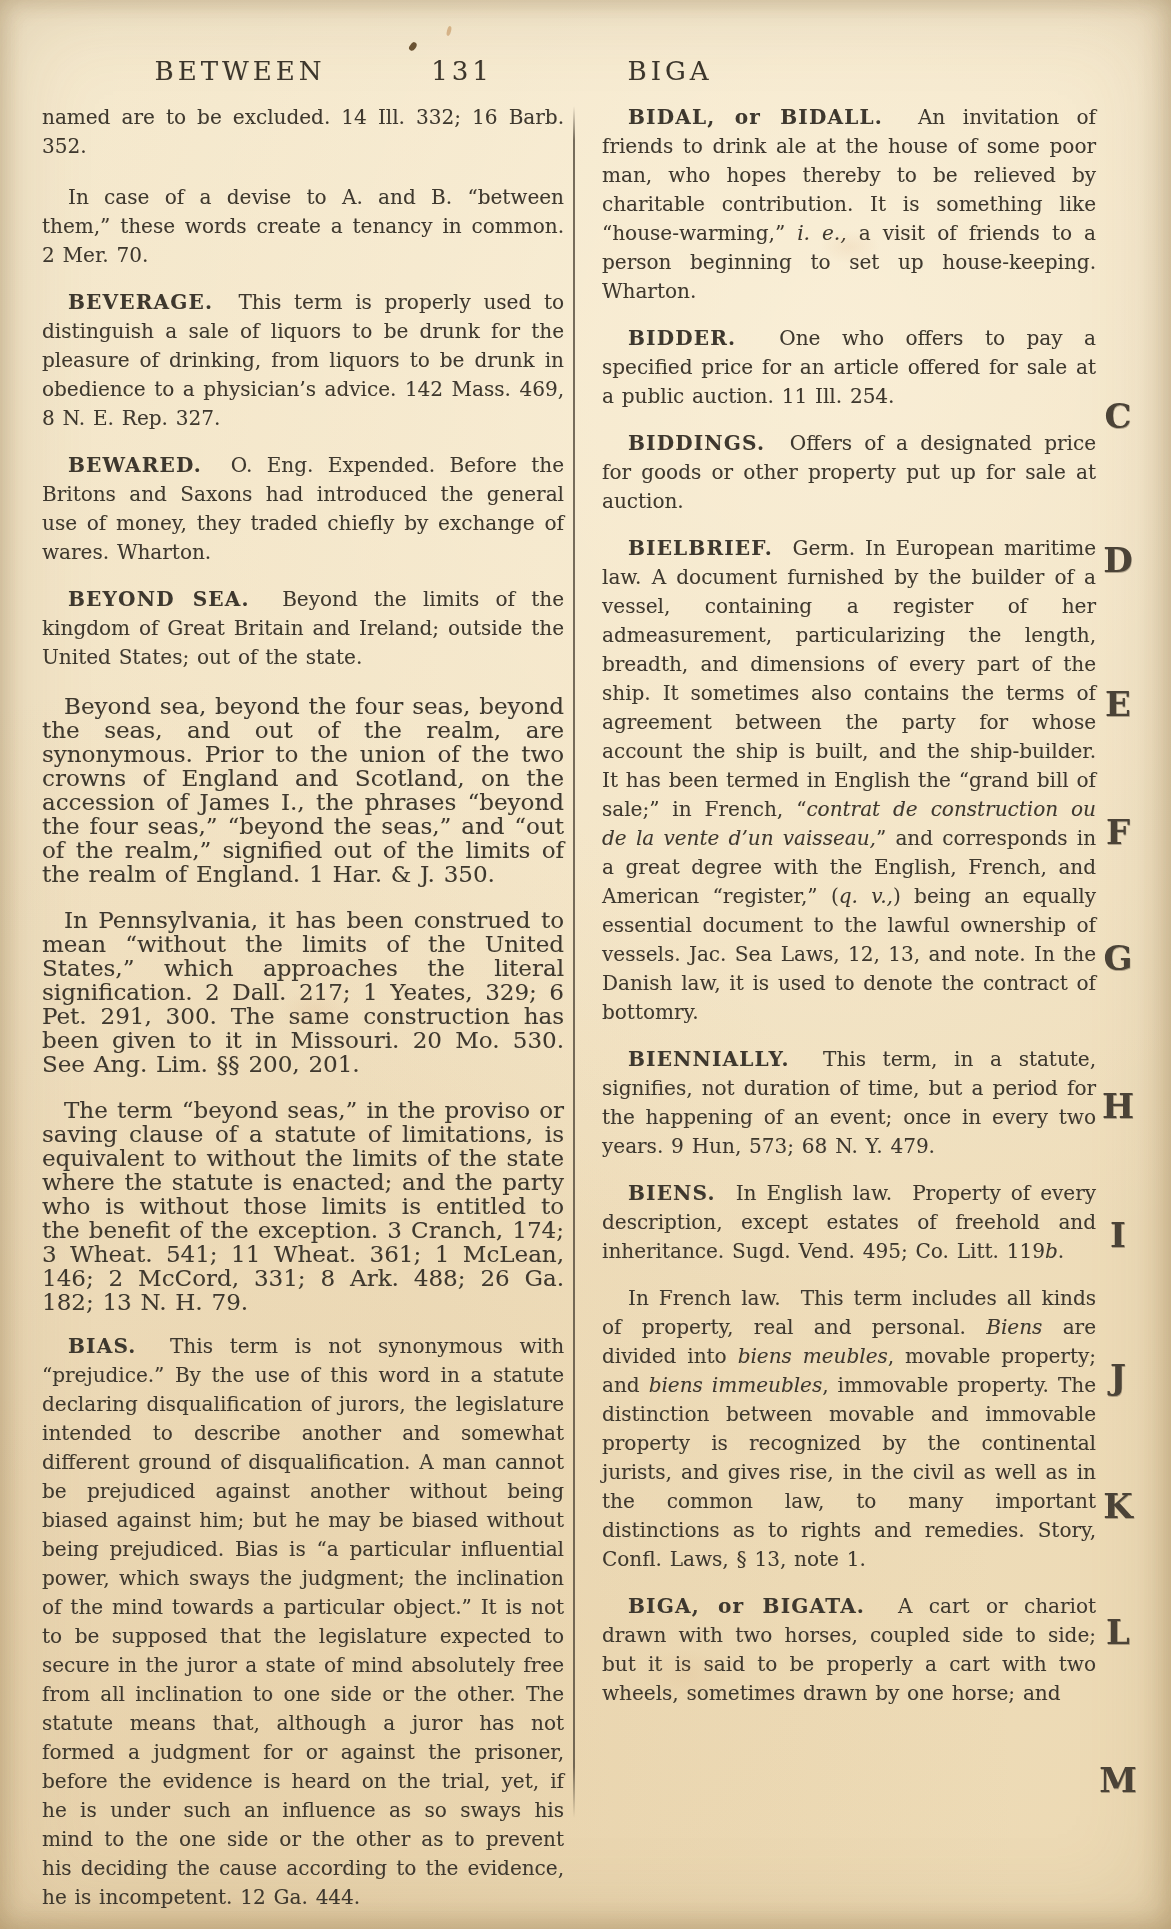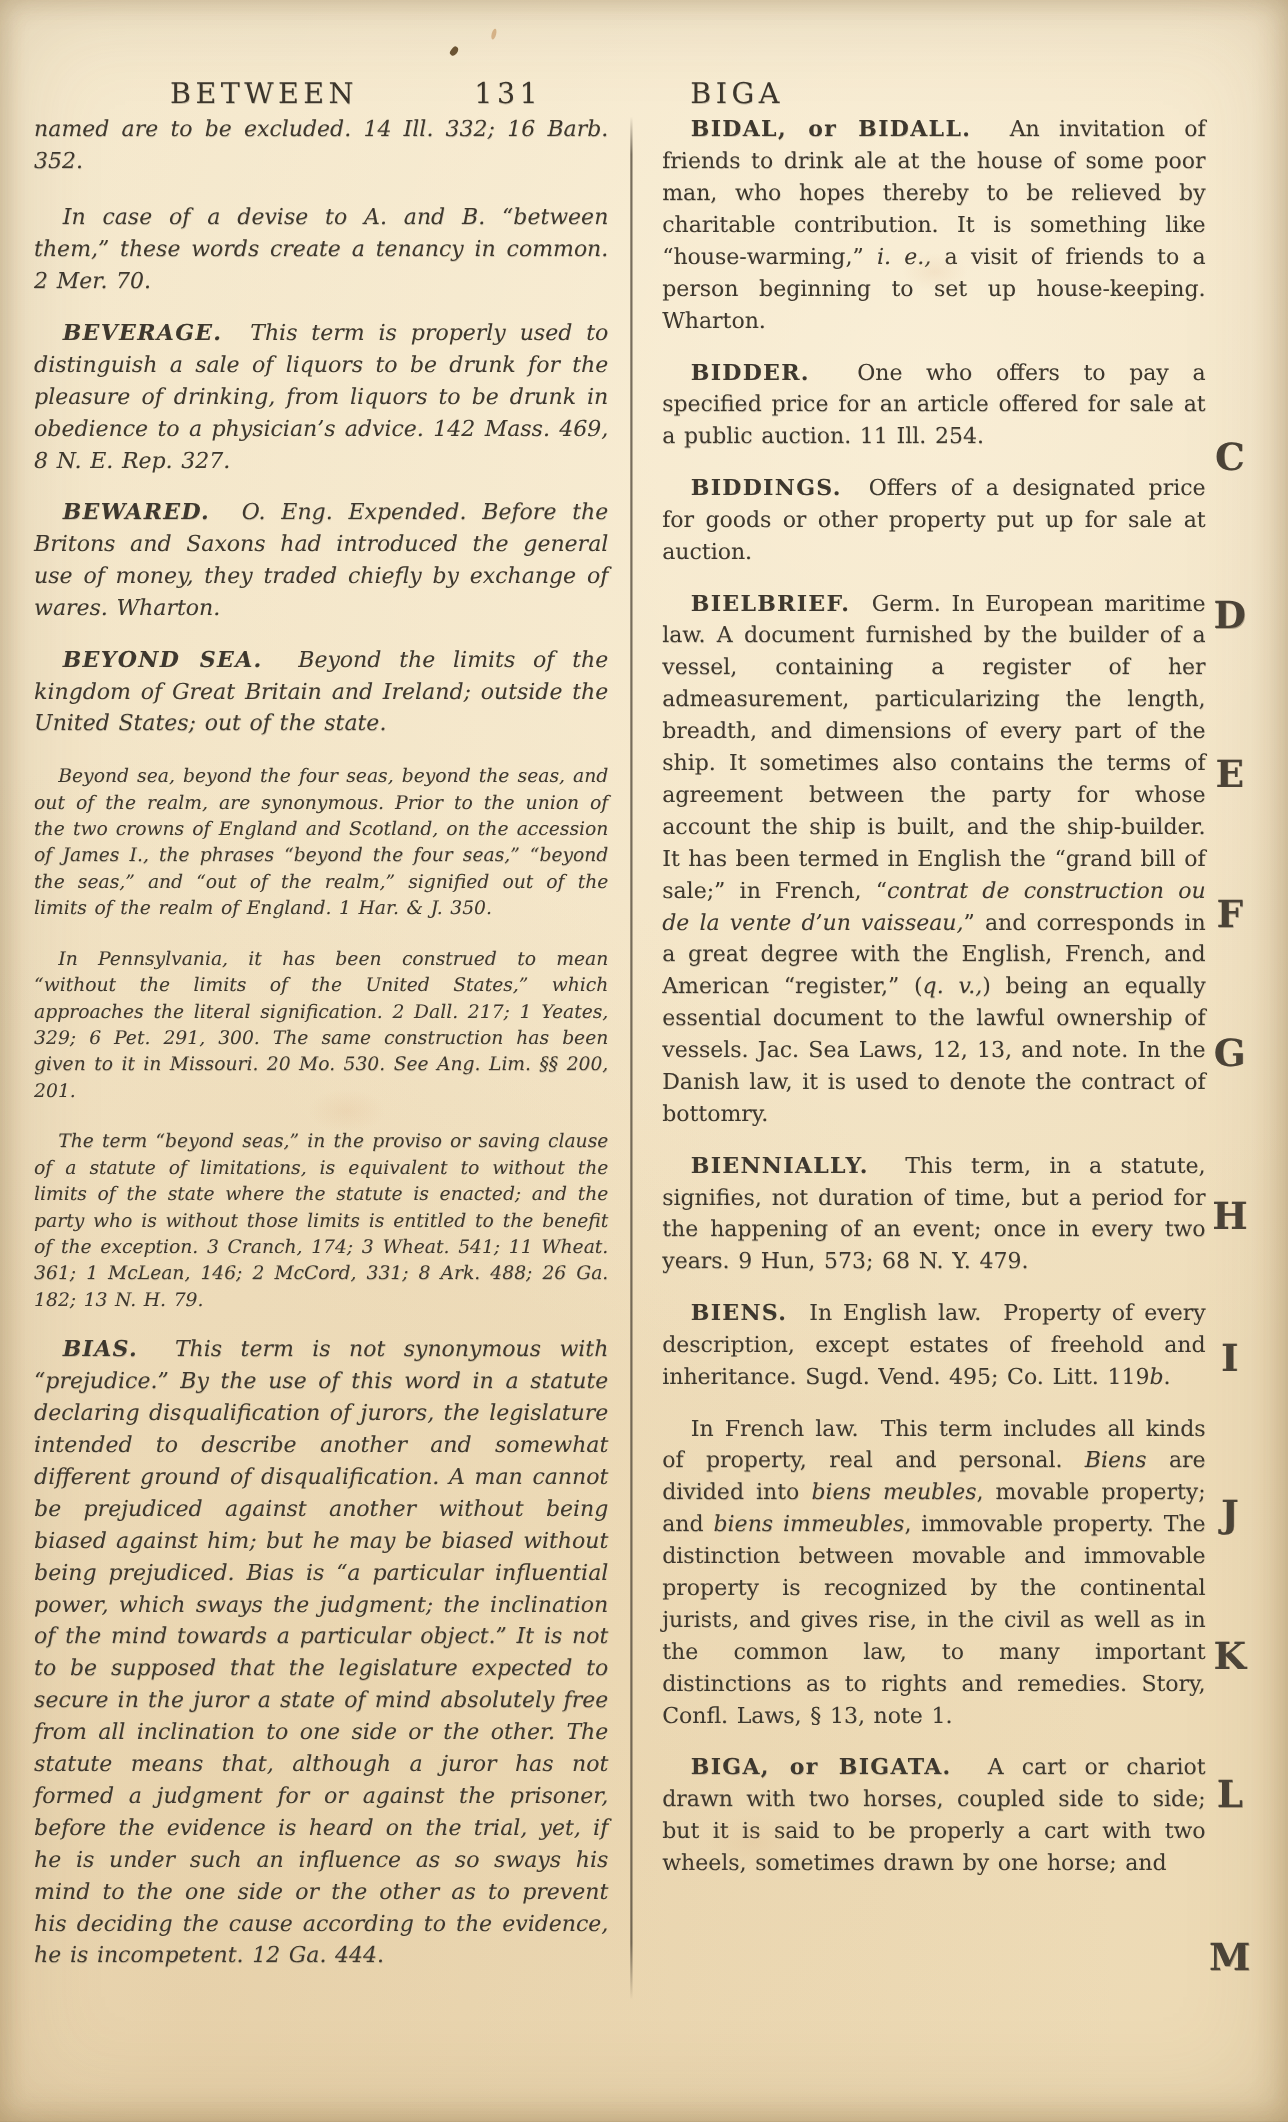--- a/index.html
+++ b/index.html
@@ -13,51 +13,51 @@
       radial-gradient(120% 100% at 15% 95%, rgba(200,163,108,.22) 0%, rgba(200,163,108,0) 60%),
       linear-gradient(135deg,#f5e9ce 0%,#f1e1c1 45%,#ecd9b3 100%);
     box-shadow: inset 0 0 95px rgba(122,92,44,.20),
                 inset -7px 0 28px rgba(120,90,40,.16),
                 inset 5px 0 20px rgba(120,90,40,.12),
                 inset 0 -8px 30px rgba(120,90,40,.12);
     font-family:"DejaVu Serif","Liberation Serif",serif;
     color:#3e382e;
   }
   .running-head span{
-    position:absolute;top:71px;transform:translateX(-50%);
+    position:absolute;top:56px;transform:translateX(-50%);
     font-size:26px;letter-spacing:4px;color:#3c362c;
     text-shadow:.4px .4px 0 rgba(60,54,44,.25);
     white-space:nowrap;
   }
   .rh-left{left:240px;}
   .rh-num{left:462px;letter-spacing:1px;}
   .rh-right{left:670px;text-align:right;}
 
   .col{
     position:absolute;top:103px;
     text-align:justify;
     text-shadow:.3px .3px 0 rgba(62,56,46,.22);
   }
-  .col-left{left:31px;width:522px;font-style:italic;}
+  .col-left{left:42px;width:522px;}
   .col-right{left:602px;width:494px;}
 
   .divider{
     position:absolute;left:573px;top:106px;width:2px;height:1712px;
     background:linear-gradient(to bottom,
       rgba(75,66,52,0) 0%, rgba(75,66,52,.75) 2%,
       rgba(75,66,52,.75) 97%, rgba(75,66,52,0) 100%);
   }
 
   p.entry{
     margin:0;
     font-size:20px;line-height:29px;
     text-indent:26px;
     word-spacing:1.5px;
   }
-  p.entry.small{font-size:17px;line-height:24px;text-indent:22px;}
+  p.entry.small{font-size:23px;line-height:24px;text-indent:22px;}
   p.entry.noindent{text-indent:0;}
   .col > p.entry.head{margin-top:18px;}
   .col > p.entry.cont{margin-top:22px;}
   .col > p.entry:first-child{margin-top:0;}
   b.term{font-weight:bold;letter-spacing:1.2px;}
   b.lead{font-weight:normal;}
   i{font-style:italic;}
 
   .thumb-letter{
     position:absolute;left:1094px;width:48px;

